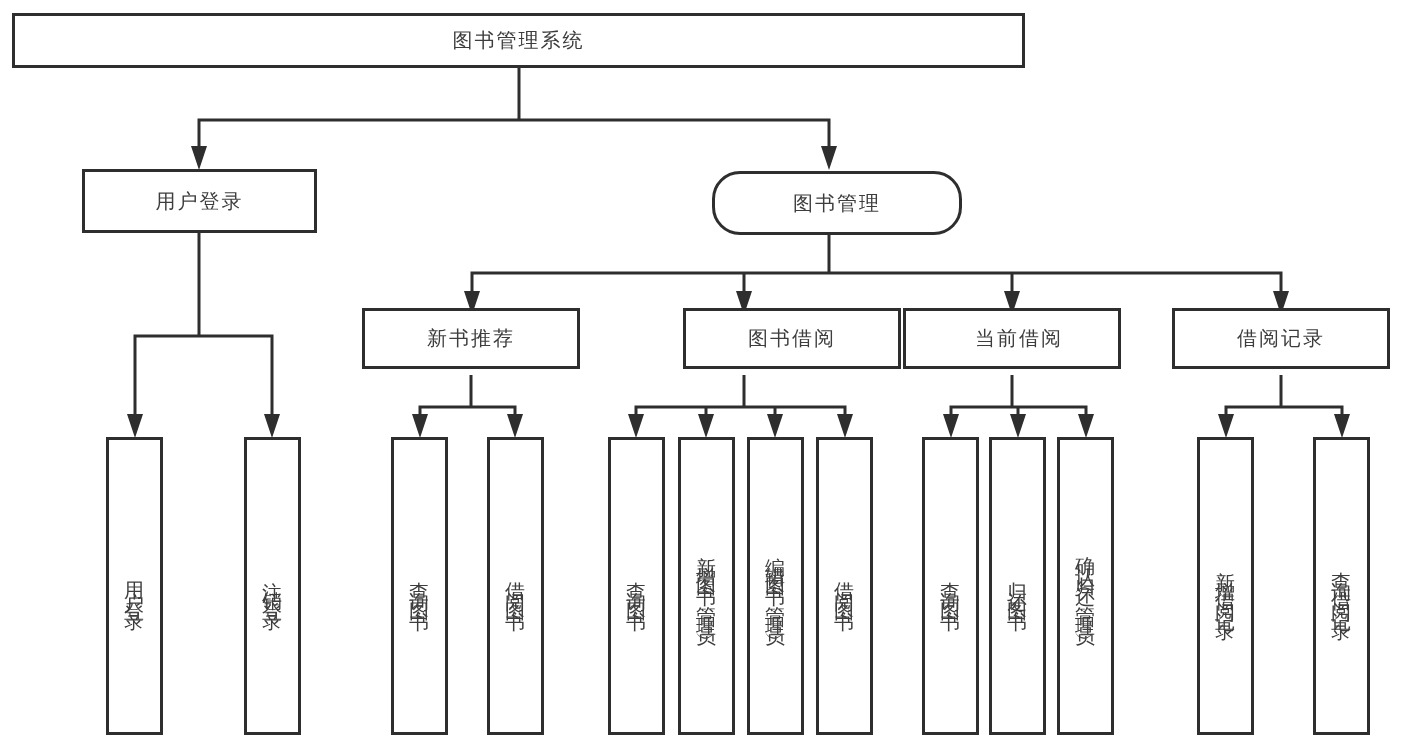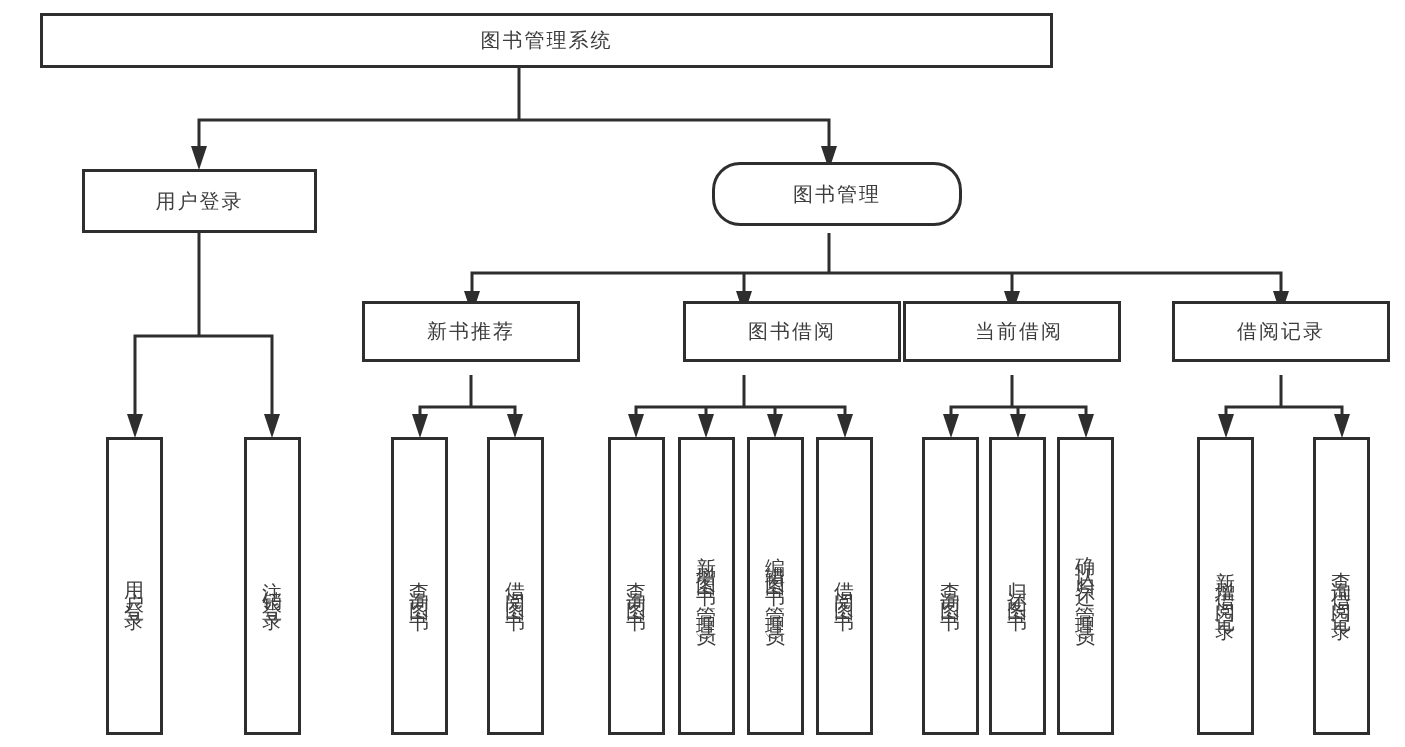--- a/index.html
+++ b/index.html
@@ -44,24 +44,24 @@
     top: 437px;
   }
   .vbox .lbl {
     writing-mode: vertical-rl;
     text-orientation: mixed;
     letter-spacing: 10px;
     line-height: 1;
     font-size: 20px;
     white-space: normal;
   }
-  .root-box   { left: 12px;  top: 13px;  width: 1013px; height: 55px; margin-left: 28px; }
+  .root-box   { left: 12px;  top: 13px;  width: 1013px; height: 55px; }
   .l2a        { left: 82px;  top: 169px; width: 235px;  height: 64px; }
-  .l2b        { left: 712px; top: 162px; width: 250px;  height: 64px; border-radius: 28px; }
-  .l3         { top: 301px;  width: 218px; height: 61px; }
+  .l2b        { left: 712px; top: 171px; width: 250px;  height: 64px; border-radius: 28px; }
+  .l3         { top: 308px;  width: 218px; height: 61px; }
   .l3a { left: 362px; }
   .l3b { left: 635px; margin-left: 48px; }
   .l3c { left: 903px; padding-left: 14px; }
   .l3d { left: 1172px; }
   .v1  { left: 106px; }
   .v2  { left: 244px; }
   .v3  { left: 391px; }
   .v4  { left: 487px; }
   .v5  { left: 608px; }
   .v6  { left: 678px; }

